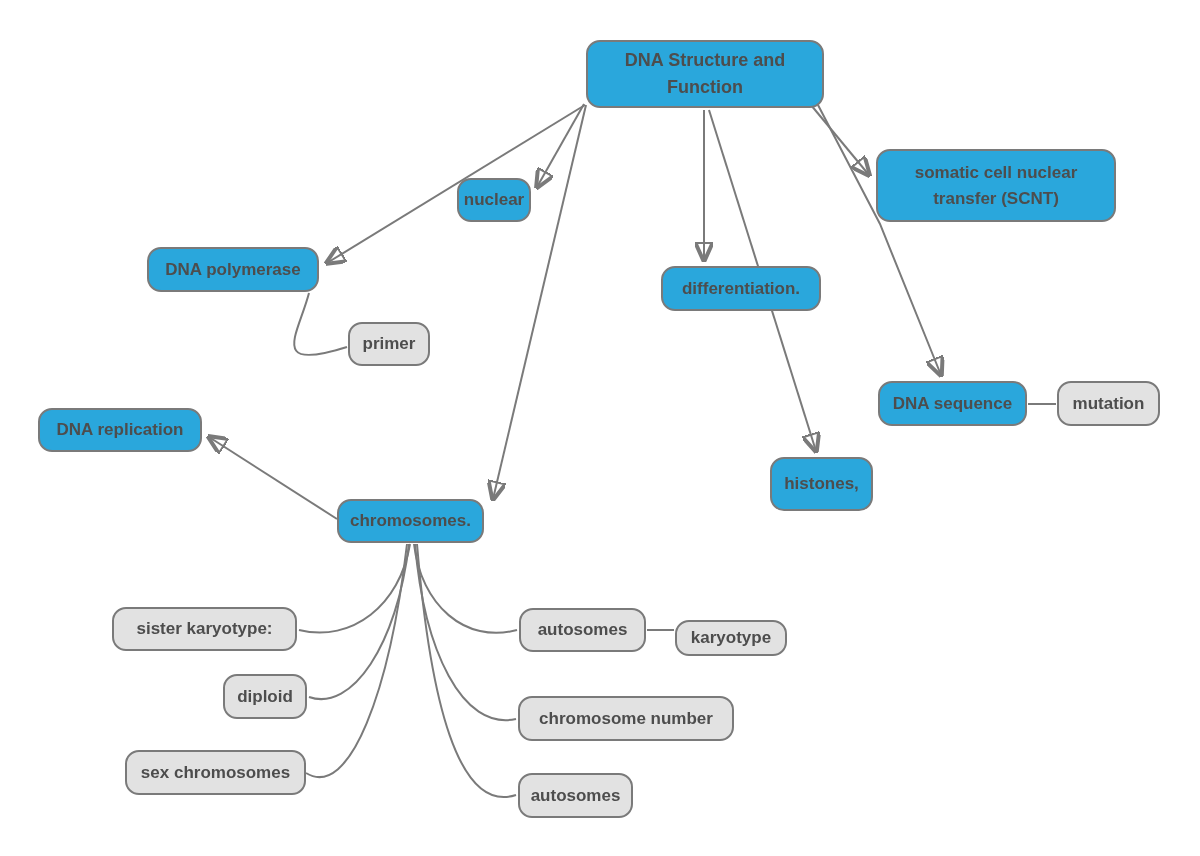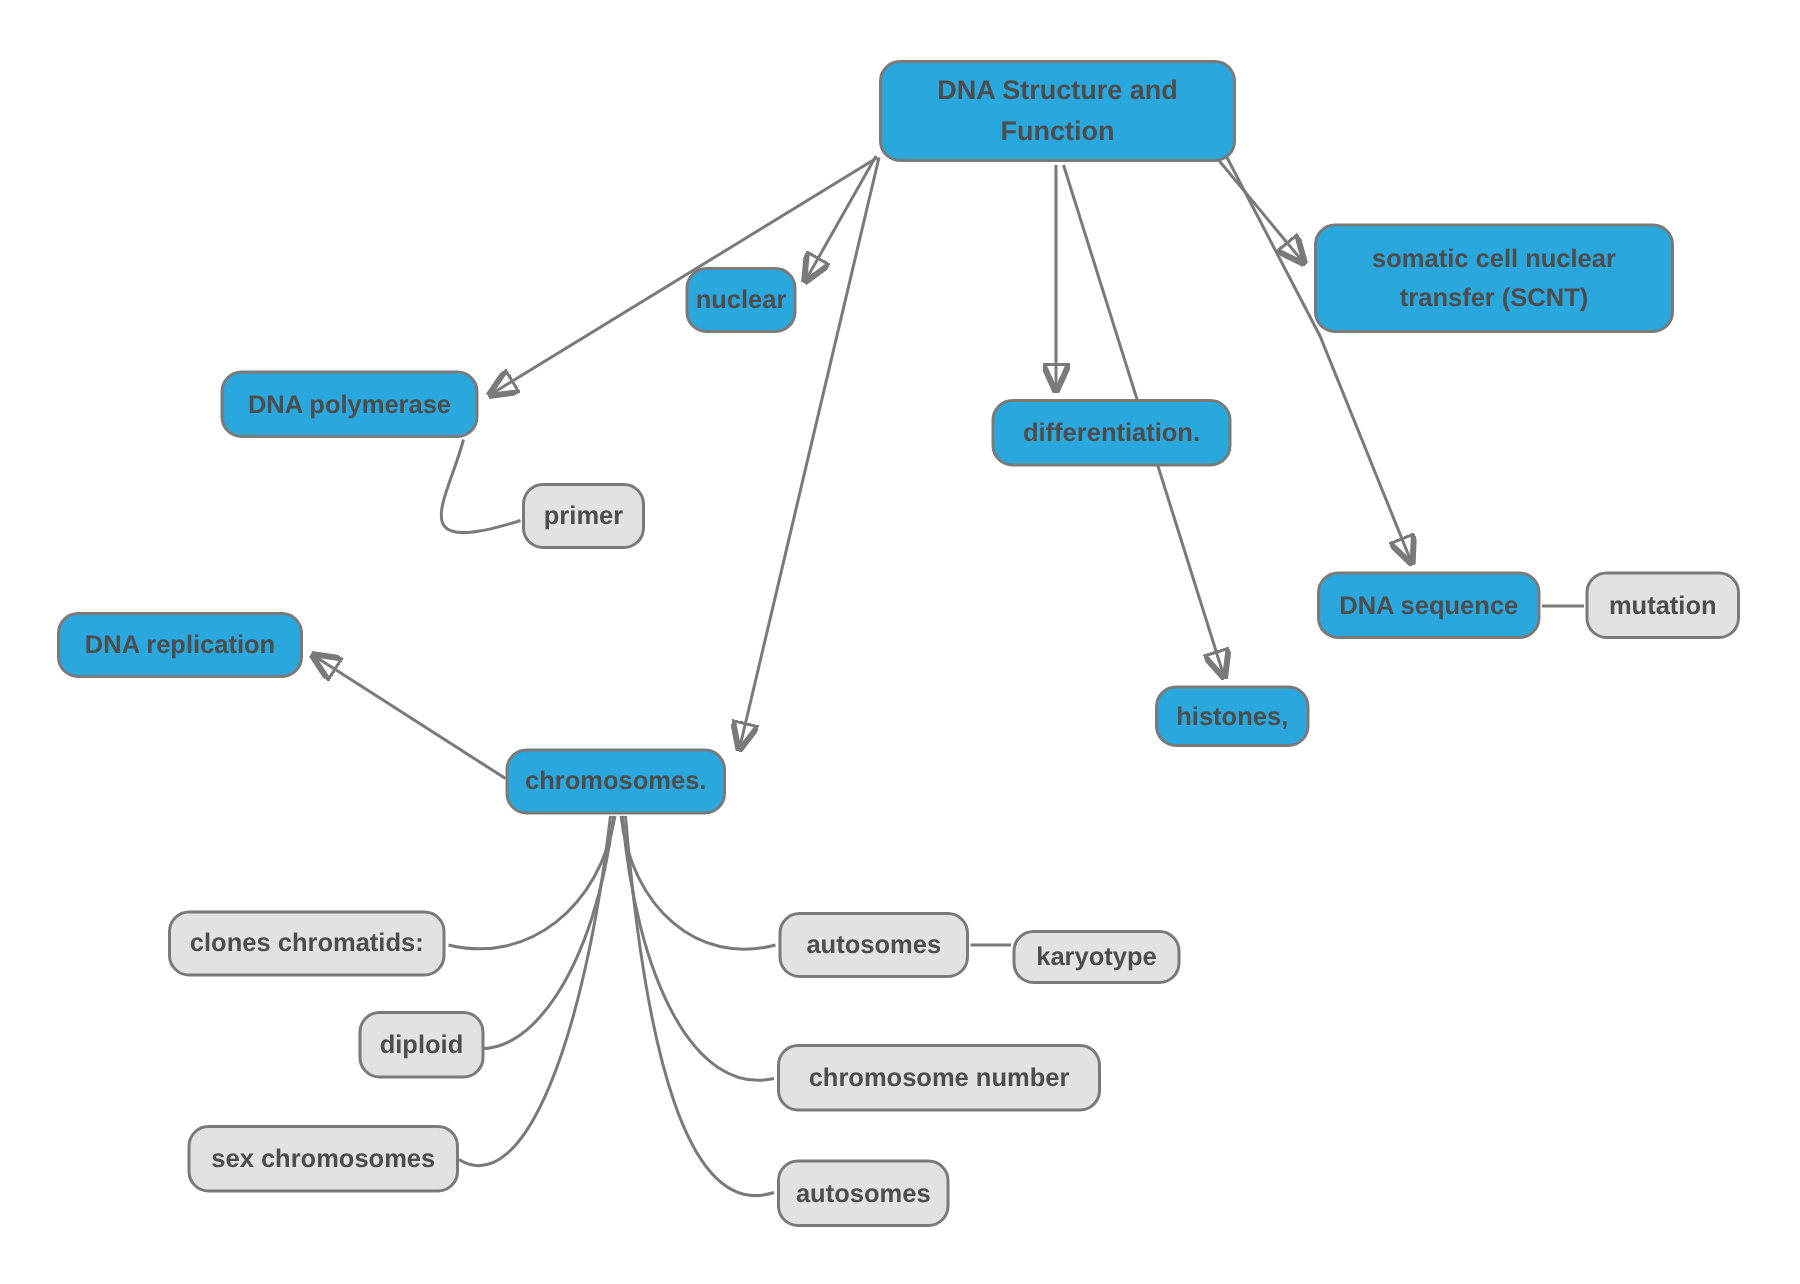--- a/index.html
+++ b/index.html
@@ -80,31 +80,31 @@
   <div class="node secondary" style="left:348px;top:322px;width:82px;height:44px;">primer</div>
 
   <div class="node primary" style="left:625px;top:266px;width:160px;height:45px;margin-left:36px;">differentiation.</div>
 
   <div class="node primary" style="left:878px;top:381px;width:149px;height:45px;">DNA sequence</div>
 
   <div class="node secondary" style="left:1057px;top:381px;width:103px;height:45px;">mutation</div>
 
   <div class="node primary" style="left:38px;top:408px;width:164px;height:44px;">DNA replication</div>
 
-  <div class="node primary" style="left:770px;top:457px;width:103px;height:41px;">histones,</div>
+  <div class="node primary" style="left:770px;top:457px;width:103px;height:54px;">histones,</div>
 
   <div class="node primary" style="left:337px;top:499px;width:147px;height:44px;">chromosomes.</div>
 
-  <div class="node secondary" style="left:112px;top:607px;width:185px;height:44px;">clones chromatids:</div>
+  <div class="node secondary" style="left:112px;top:607px;width:185px;height:44px;">sister karyotype:</div>
 
   <div class="node secondary" style="left:519px;top:608px;width:127px;height:44px;">autosomes</div>
 
   <div class="node secondary" style="left:675px;top:608px;width:112px;height:36px;margin-top:12px;">karyotype</div>
 
-  <div class="node secondary" style="left:223px;top:674px;width:84px;height:45px;margin-left:16px;">diploid</div>
+  <div class="node secondary" style="left:223px;top:674px;width:84px;height:45px;">diploid</div>
 
   <div class="node secondary" style="left:518px;top:696px;width:216px;height:45px;">chromosome number</div>
 
   <div class="node secondary" style="left:125px;top:750px;width:181px;height:45px;">sex chromosomes</div>
 
   <div class="node secondary" style="left:518px;top:773px;width:115px;height:45px;">autosomes</div>
 
 </div>
 
 </body></html>

